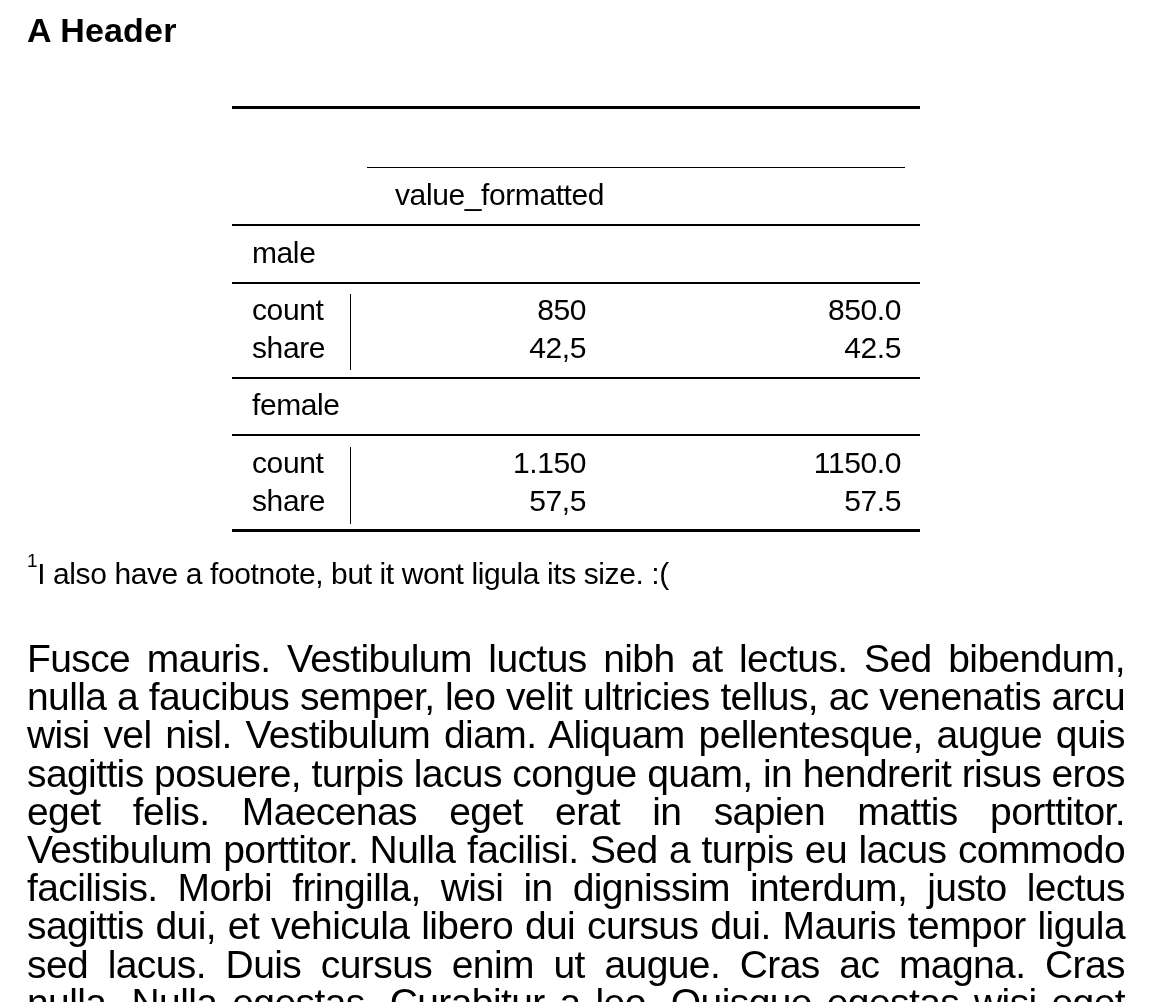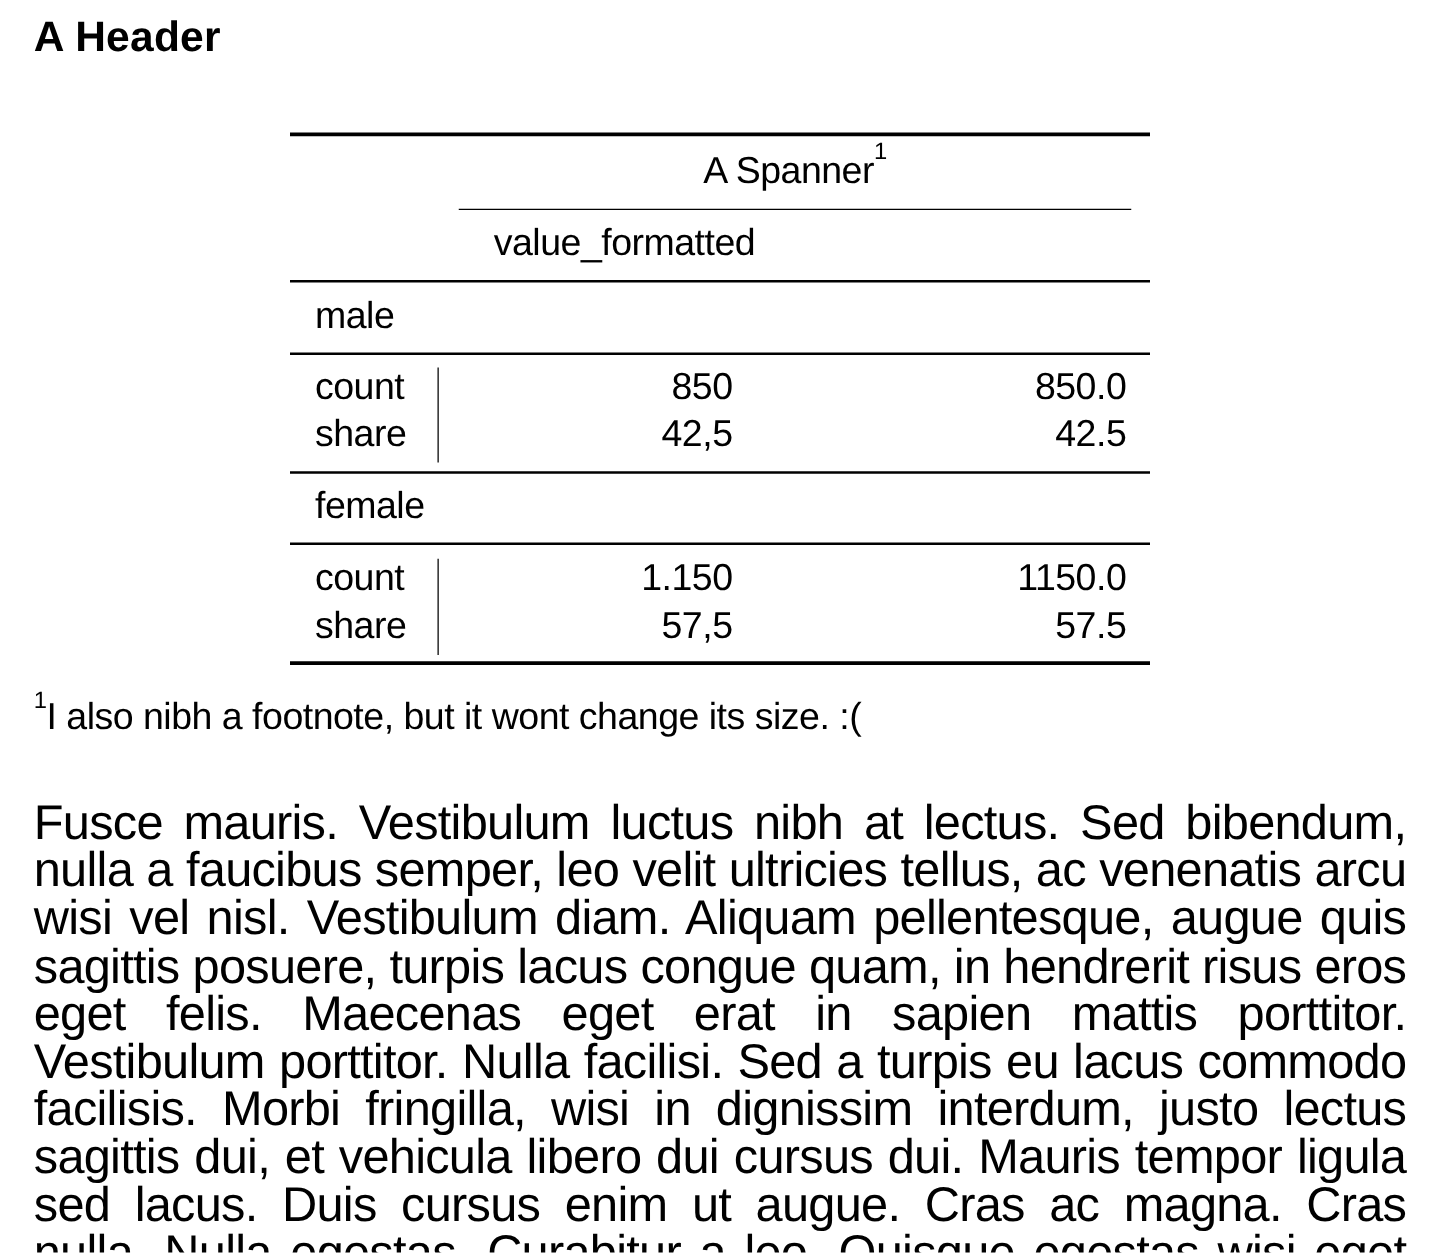--- a/index.html
+++ b/index.html
@@ -109,21 +109,20 @@
   </style>
 </head>
 <body>
 
 <h1 class="page-header">A Header</h1>
 
 <div class="tbl">
 
   <div class="rule thick" style="top:0px;"></div>
 
-  <div class="cell spanner"><span>A Spanner</span><sup>1</sup></div>
   <div class="spanner-rule"></div>
 
   <div class="cell colhead c1">value_formatted</div>
   <div class="rule thin" style="top:118px;"></div>
 
   <div class="cell group-label" style="top:128px;">male</div>
   <div class="rule thin" style="top:176px;"></div>
 
   <div class="vsep" style="top:188px; height:76px;"></div>
 
@@ -146,15 +145,15 @@
   <div class="cell num1" style="top:338px;">1.150</div>
   <div class="cell num2" style="top:338px;margin-left:44px;">1150.0</div>
 
   <div class="cell stub" style="top:376px;">share</div>
   <div class="cell num1" style="top:376px;">57,5</div>
   <div class="cell num2" style="top:376px;">57.5</div>
 
   <div class="rule thick" style="top:423px;"></div>
 </div>
 
-<div class="footnote"><sup>1</sup><span>I also nibh a footnote, but it wont change its size. :(</span></div>
+<div class="footnote"><sup>1</sup><span>I also have a footnote, but it wont ligula its size. :(</span></div>
 
 <p class="body-text">Fusce mauris. Vestibulum luctus nibh at lectus. Sed bibendum, nulla a faucibus semper, leo velit ultricies tellus, ac venenatis arcu wisi vel nisl. Vestibulum diam. Aliquam pellentesque, augue quis sagittis posuere, turpis lacus congue quam, in hendrerit risus eros eget felis. Maecenas eget erat in sapien mattis porttitor. Vestibulum porttitor. Nulla facilisi. Sed a turpis eu lacus commodo facilisis. Morbi fringilla, wisi in dignissim interdum, justo lectus sagittis dui, et vehicula libero dui cursus dui. Mauris tempor ligula sed lacus. Duis cursus enim ut augue. Cras ac magna. Cras nulla. Nulla egestas. Curabitur a leo. Quisque egestas wisi eget nunc. Nam feugiat lacus vel est. Curabitur consectetuer.</p>
 
 </body></html>

